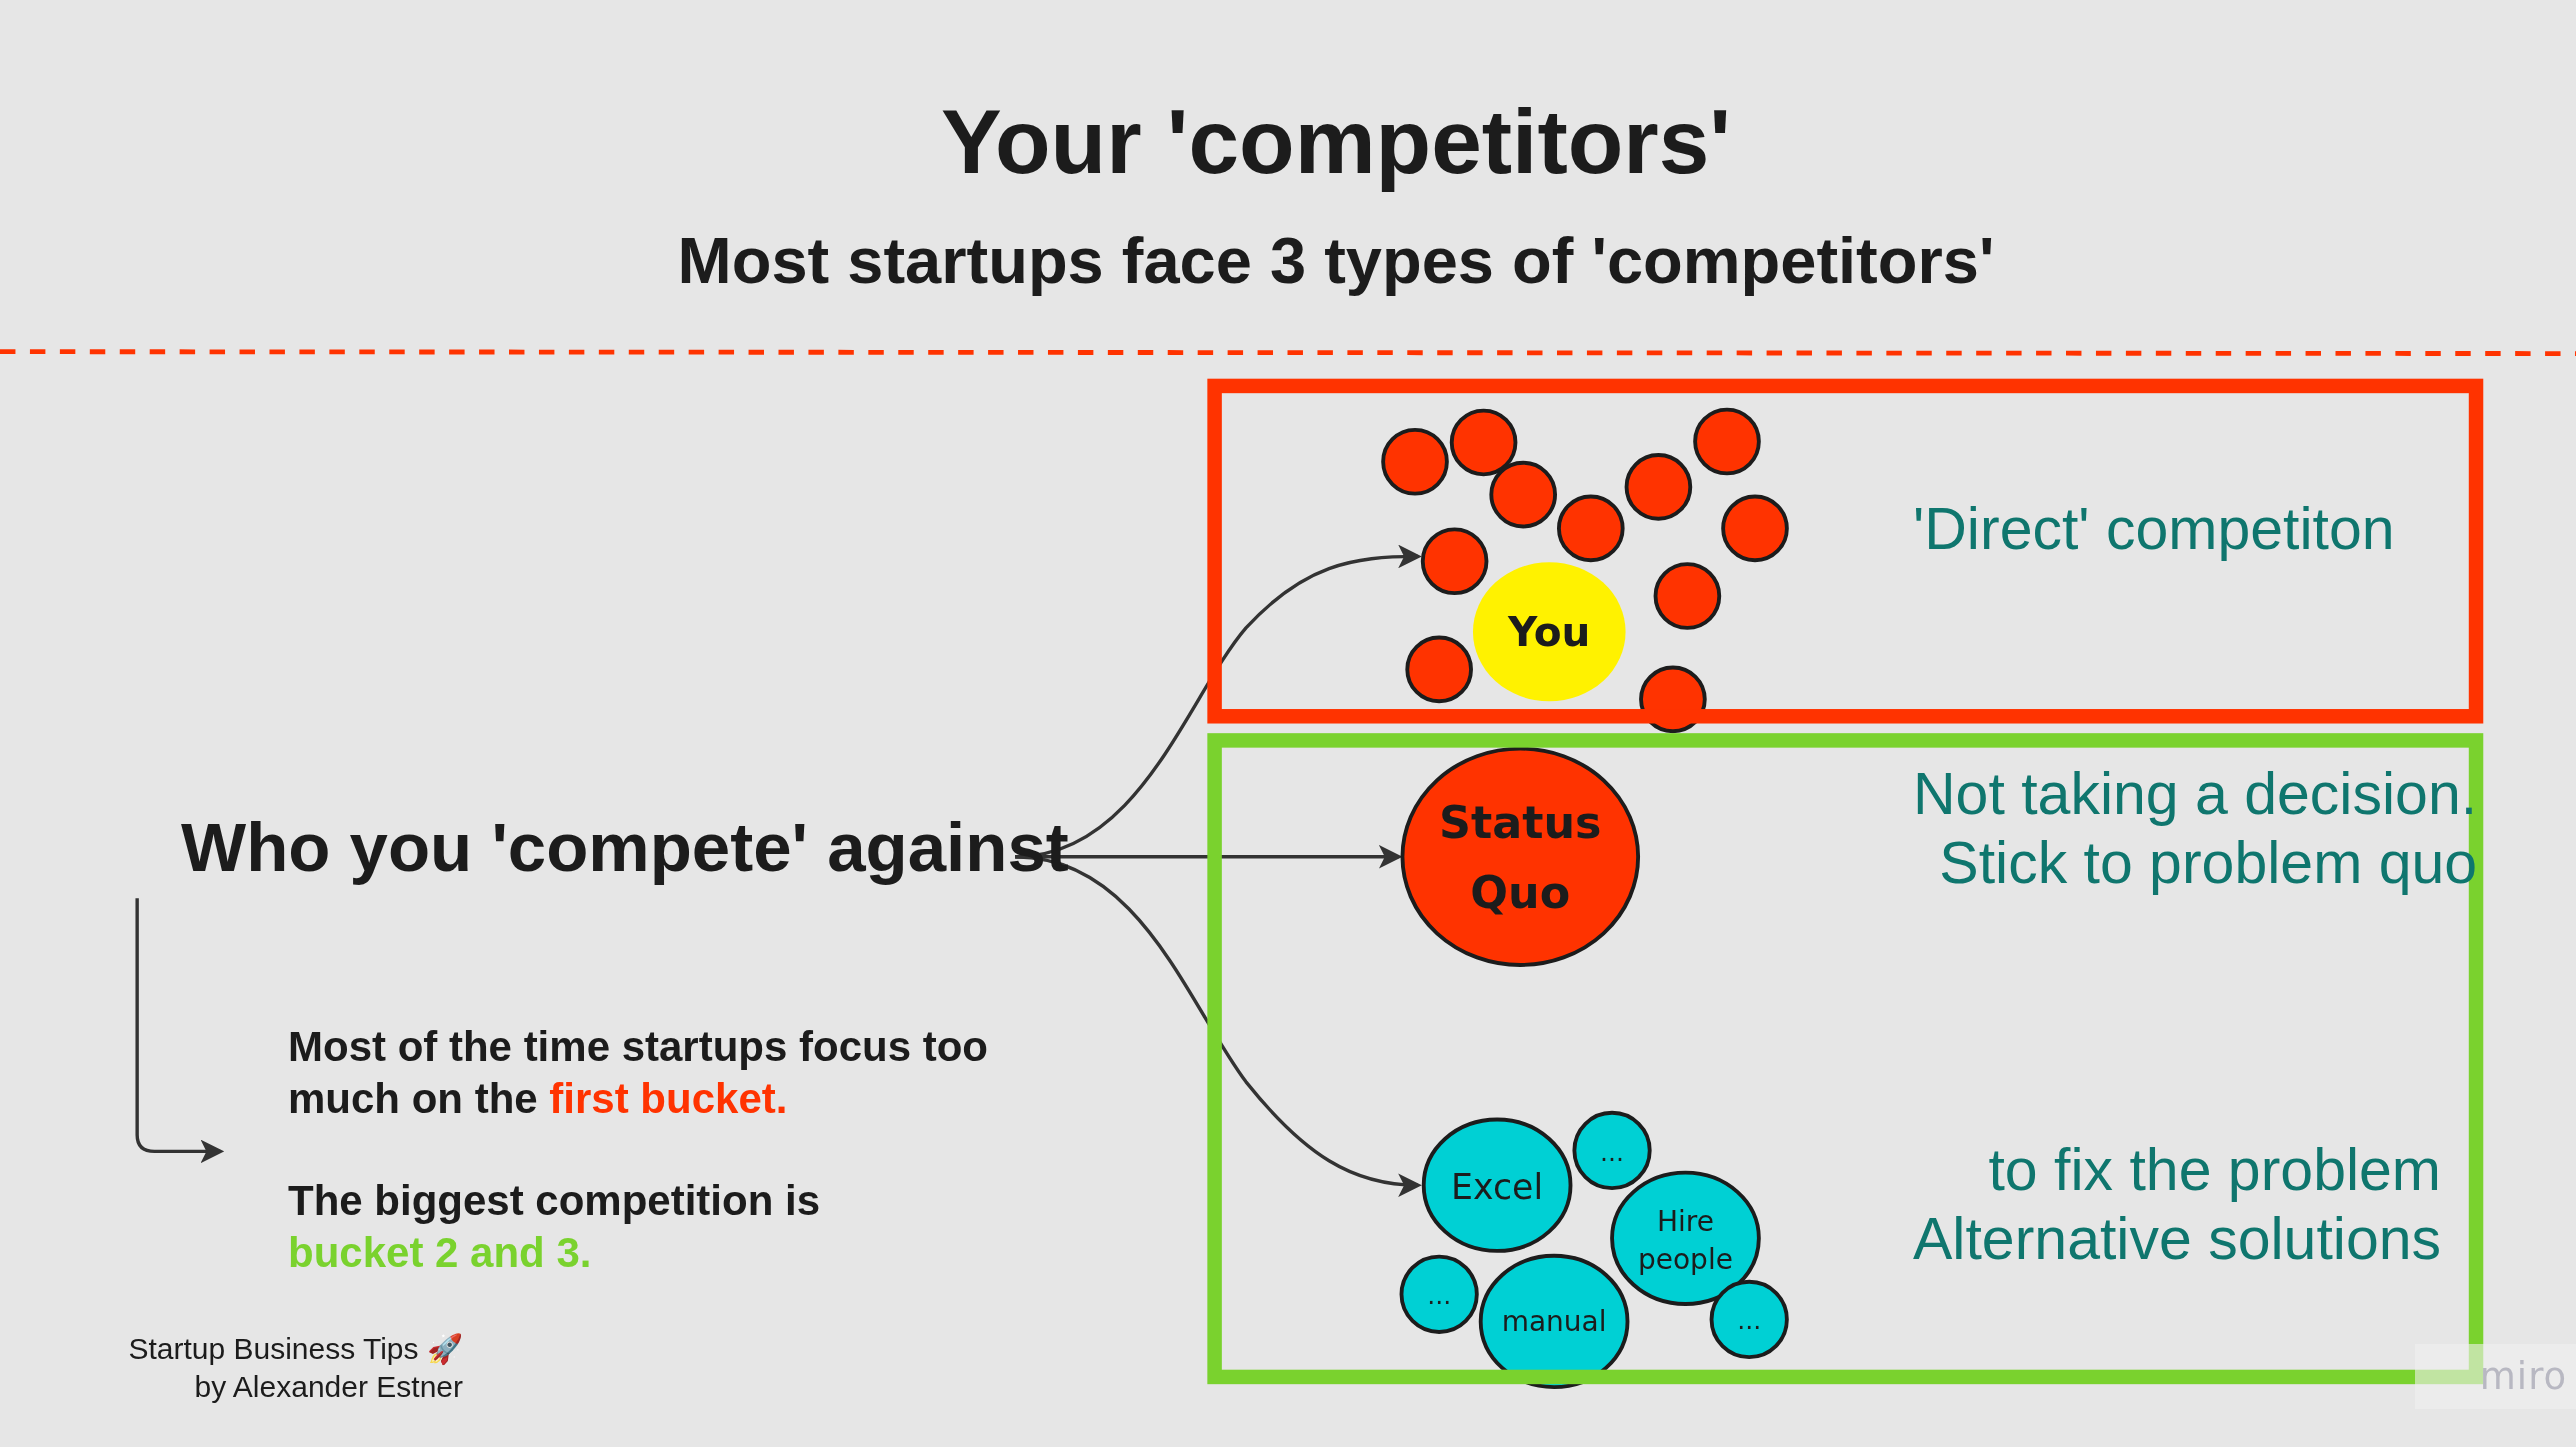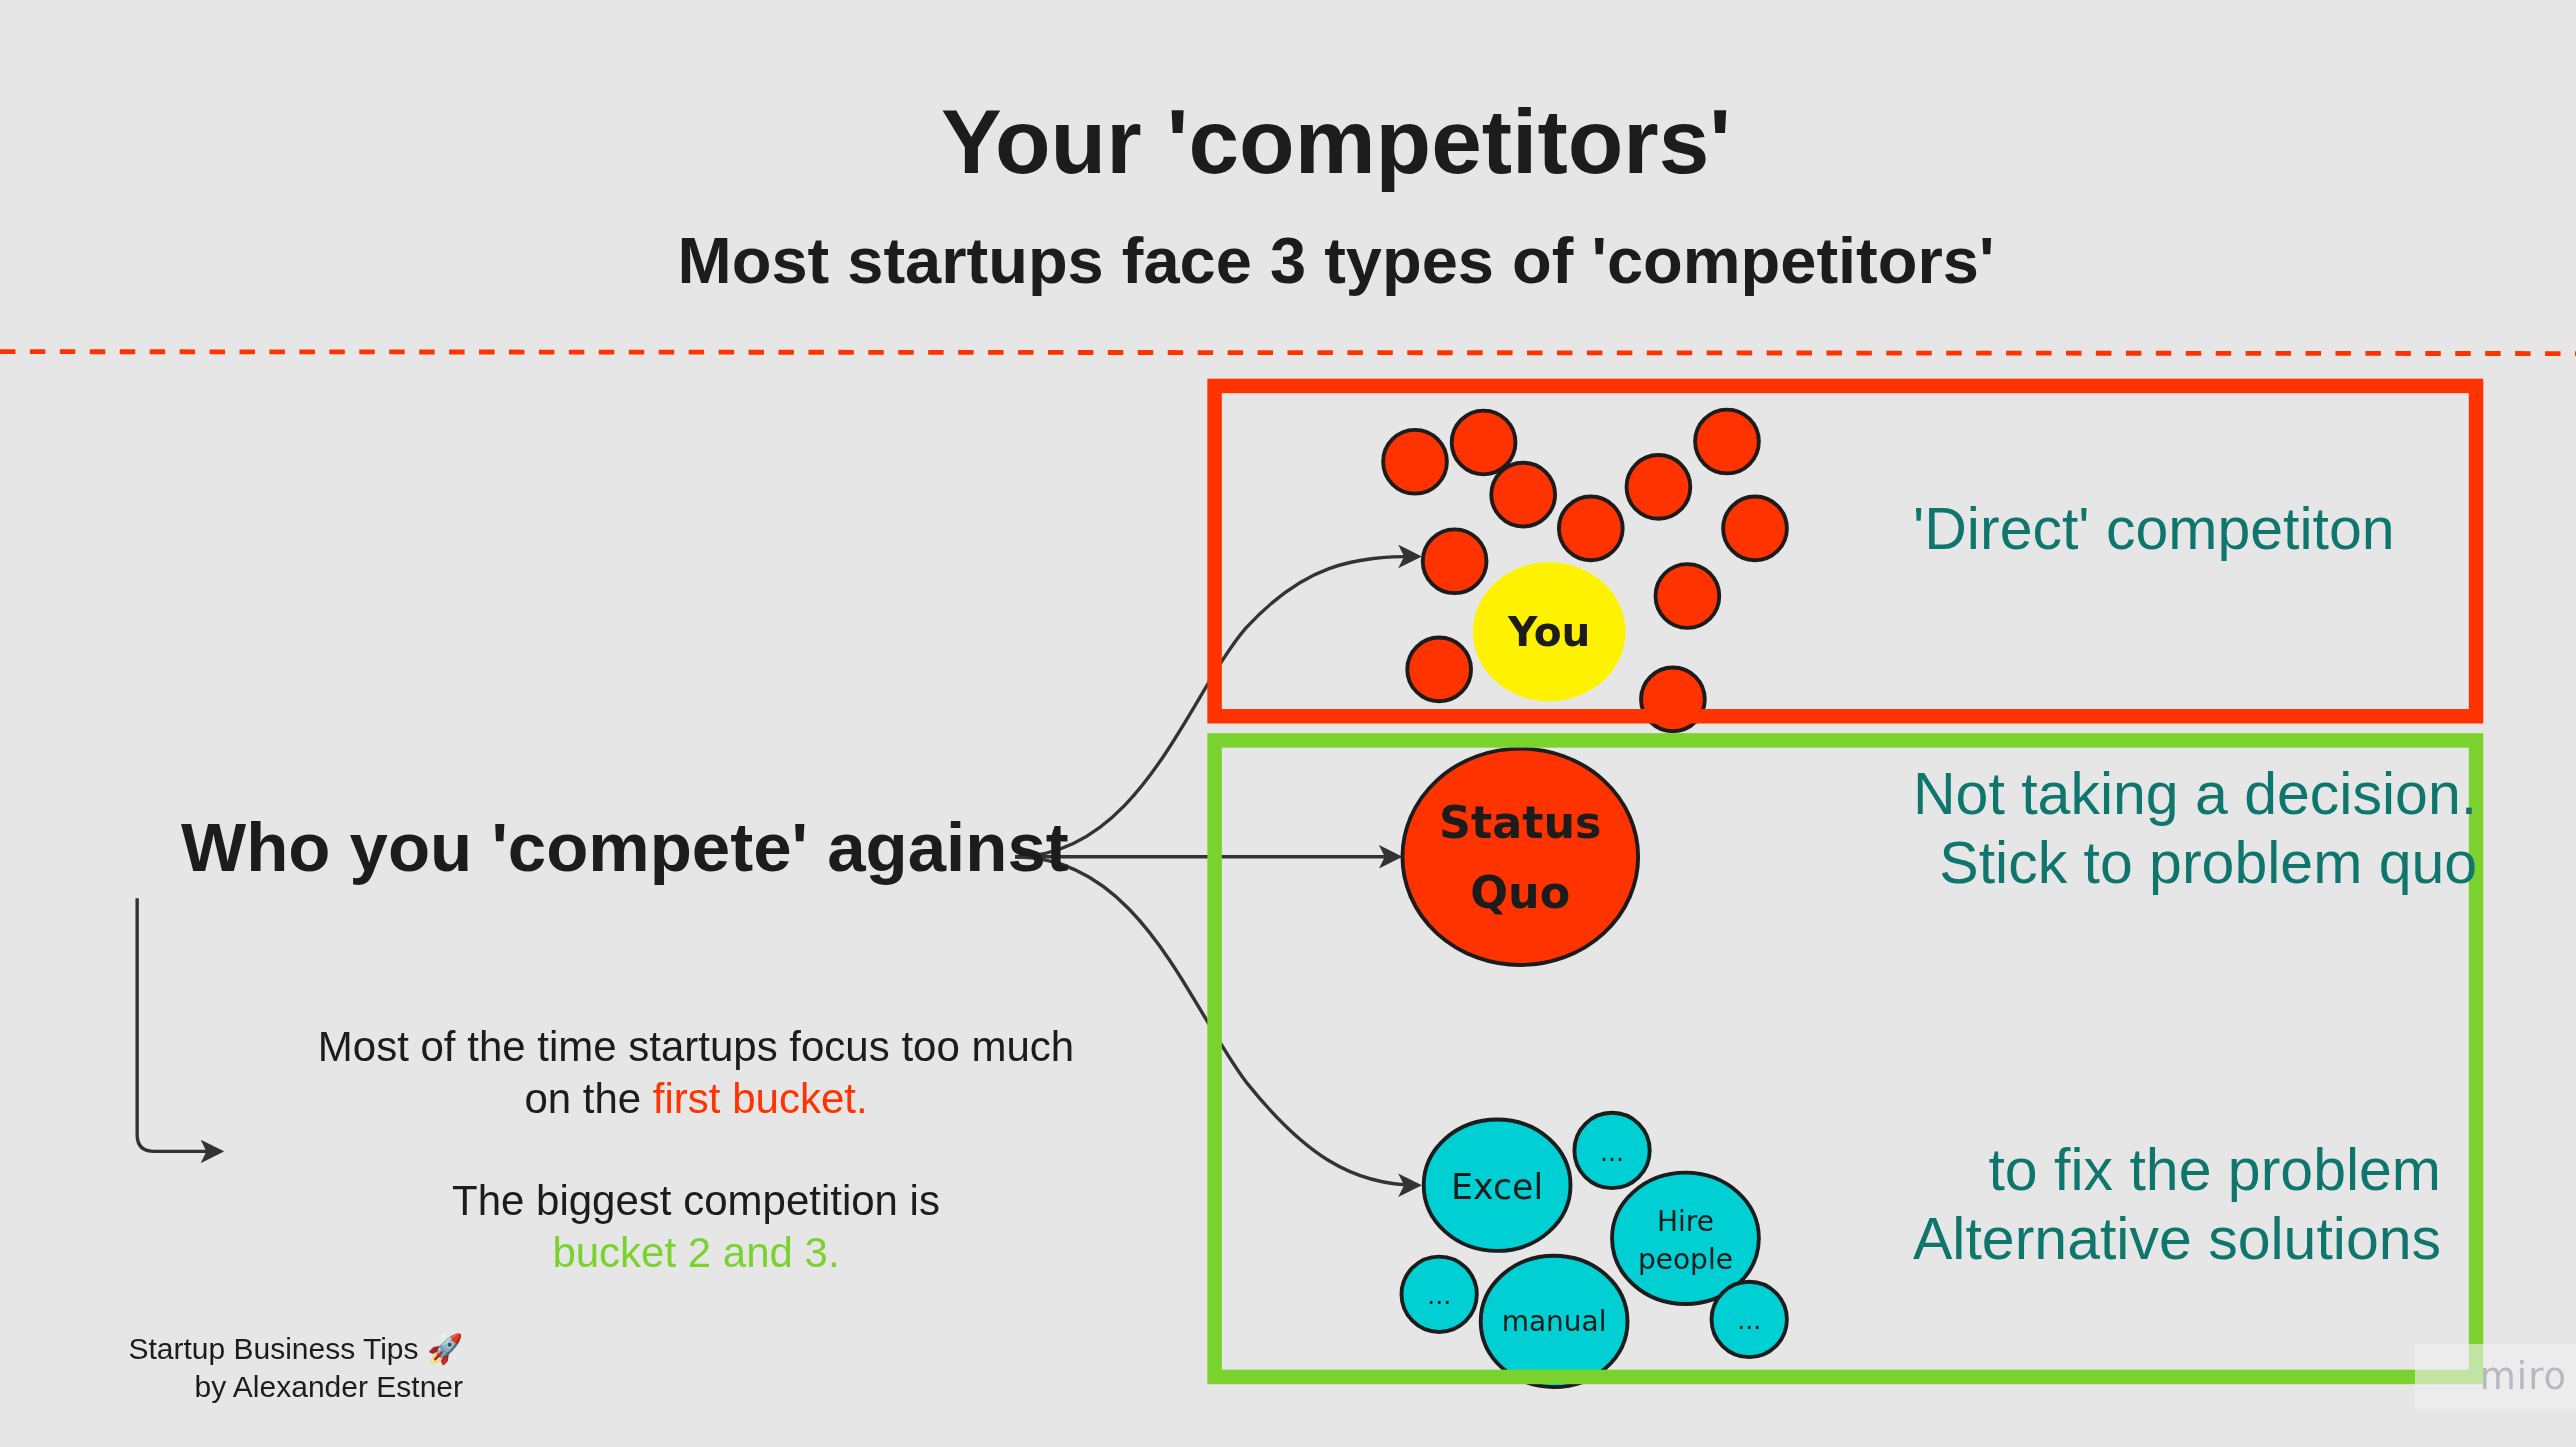--- a/index.html
+++ b/index.html
@@ -2,21 +2,21 @@
 <html><head>
 <meta charset="utf-8">
 <style>
   html, body { margin: 0; padding: 0; background: #e6e6e6; }
   body { width: 2576px; height: 1448px; position: relative; overflow: hidden; font-family: "Liberation Sans", sans-serif; color: #1c1c1c; }
   .abs { position: absolute; padding-left: 48px; }
   #canvas { position: absolute; left: 0; top: 0; }
   .title { left: 0; width: 2576px; top: 93px; text-align: center; font-size: 91px; font-weight: bold; line-height: 97px; }
   .subtitle { left: 0; width: 2576px; top: 226px; text-align: center; font-size: 65px; font-weight: bold; line-height: 70px; }
   .who { left: 133px; top: 809px; font-size: 69px; font-weight: bold; line-height: 77px; white-space: nowrap; }
-  .note { left: 252px; width: 792px; text-align: center; font-size: 42px; font-weight: normal; line-height: 52px; }
+  .note { left: 240px; width: 792px; font-size: 42px; font-weight: bold; line-height: 52px; }
   .note1 { top: 1021px; }
   .note2 { top: 1175px; }
   .red-text { color: #ff3300; }
   .green-text { color: #7ad22e; }
   .desc { left: 1865px; font-size: 59px; line-height: 69px; white-space: nowrap; color: #0f766e; text-align: right; }
   .footer { left: 58px; width: 357px; top: 1330px; font-size: 30px; line-height: 37px; text-align: right; }
   .footer .l1 { display: block; }
   .footer .l2 { display: block; }
   .rocket { font-size: 29px; }
   .shape-label { font-family: "DejaVu Sans", sans-serif; fill: #1c1c1c; text-anchor: middle; }

